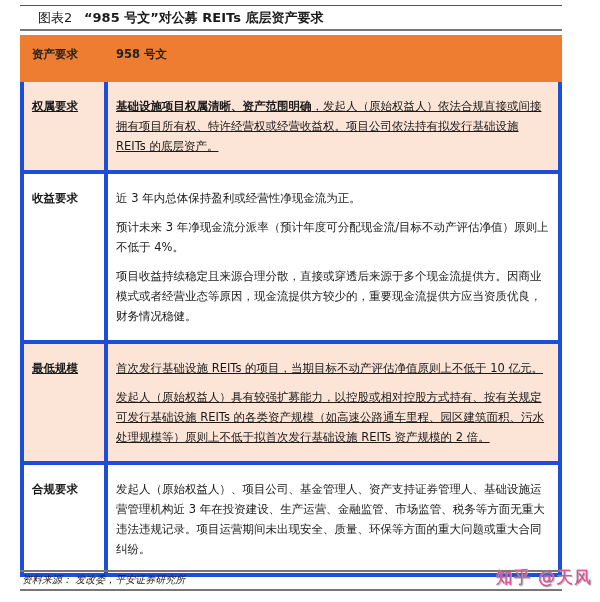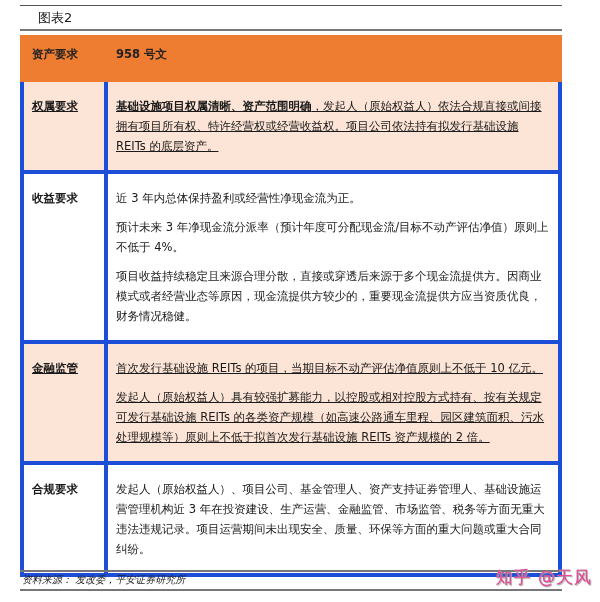--- a/index.html
+++ b/index.html
@@ -23,20 +23,21 @@
               border-top:2px solid #777; border-bottom:2px solid #777; }
     .footer .src { position:absolute; left:2px; top:1px; font-size:10px; font-style:italic; color:#222; }
     .watermark { position:absolute; right:8px; top:566px; font-size:17px; color:#ec4899;
                  text-shadow:0 0 1px #999, 1px 1px 1px #aaa; letter-spacing:1px; }
   </style>
 </head>
 <body>
 
 <div class="title-bar">
   <span class="fig">图表2</span>
+  <span class="ttl">“985 号文”对公募 REITs 底层资产要求</span>
 </div>
 
 <table class="req">
   <tbody>
       <tr class="head">
     <td class="k">资产要求</td>
     <td>958 号文</td>
   </tr>
 
   <tr class="shade" style="height:64px;">
@@ -51,21 +52,21 @@
   <tr class="plain" style="height:142px;">
     <td class="k">收益要求</td>
     <td>
       <p><span>近 3 年内总体保持盈利或经营性净现金流为正。</span></p>
       <p><span>预计未来 3 年净现金流分派率（预计年度可分配现金流/目标不动产评估净值）原则上不低于 4%。</span></p>
       <p><span>项目收益持续稳定且来源合理分散，直接或穿透后来源于多个现金流提供方。因商业模式或者经营业态等原因，现金流提供方较少的，重要现金流提供方应当资质优良，财务情况稳健。</span></p>
     </td>
   </tr>
 
   <tr class="shade" style="height:113px;">
-    <td class="k">金融监管</td>
+    <td class="k">最低规模</td>
     <td>
       <p><span>首次发行基础设施 REITs 的项目，当期目标不动产评估净值原则上不低于 10 亿元。</span></p>
       <p><span>发起人（原始权益人）具有较强扩募能力，以控股或相对控股方式持有、按有关规定可发行基础设施 REITs 的各类资产规模（如高速公路通车里程、园区建筑面积、污水处理规模等）原则上不低于拟首次发行基础设施 REITs 资产规模的 2 倍。</span></p>
     </td>
   </tr>
 
   <tr class="plain" style="height:80px;">
     <td class="k">合规要求</td>
     <td>
       <p><span>发起人（原始权益人）、项目公司、基金管理人、资产支持证券管理人、基础设施运营管理机构近 3 年在投资建设、生产运营、金融监管、市场监管、税务等方面无重大违法违规记录。项目运营期间未出现安全、质量、环保等方面的重大问题或重大合同纠纷。</span></p>

